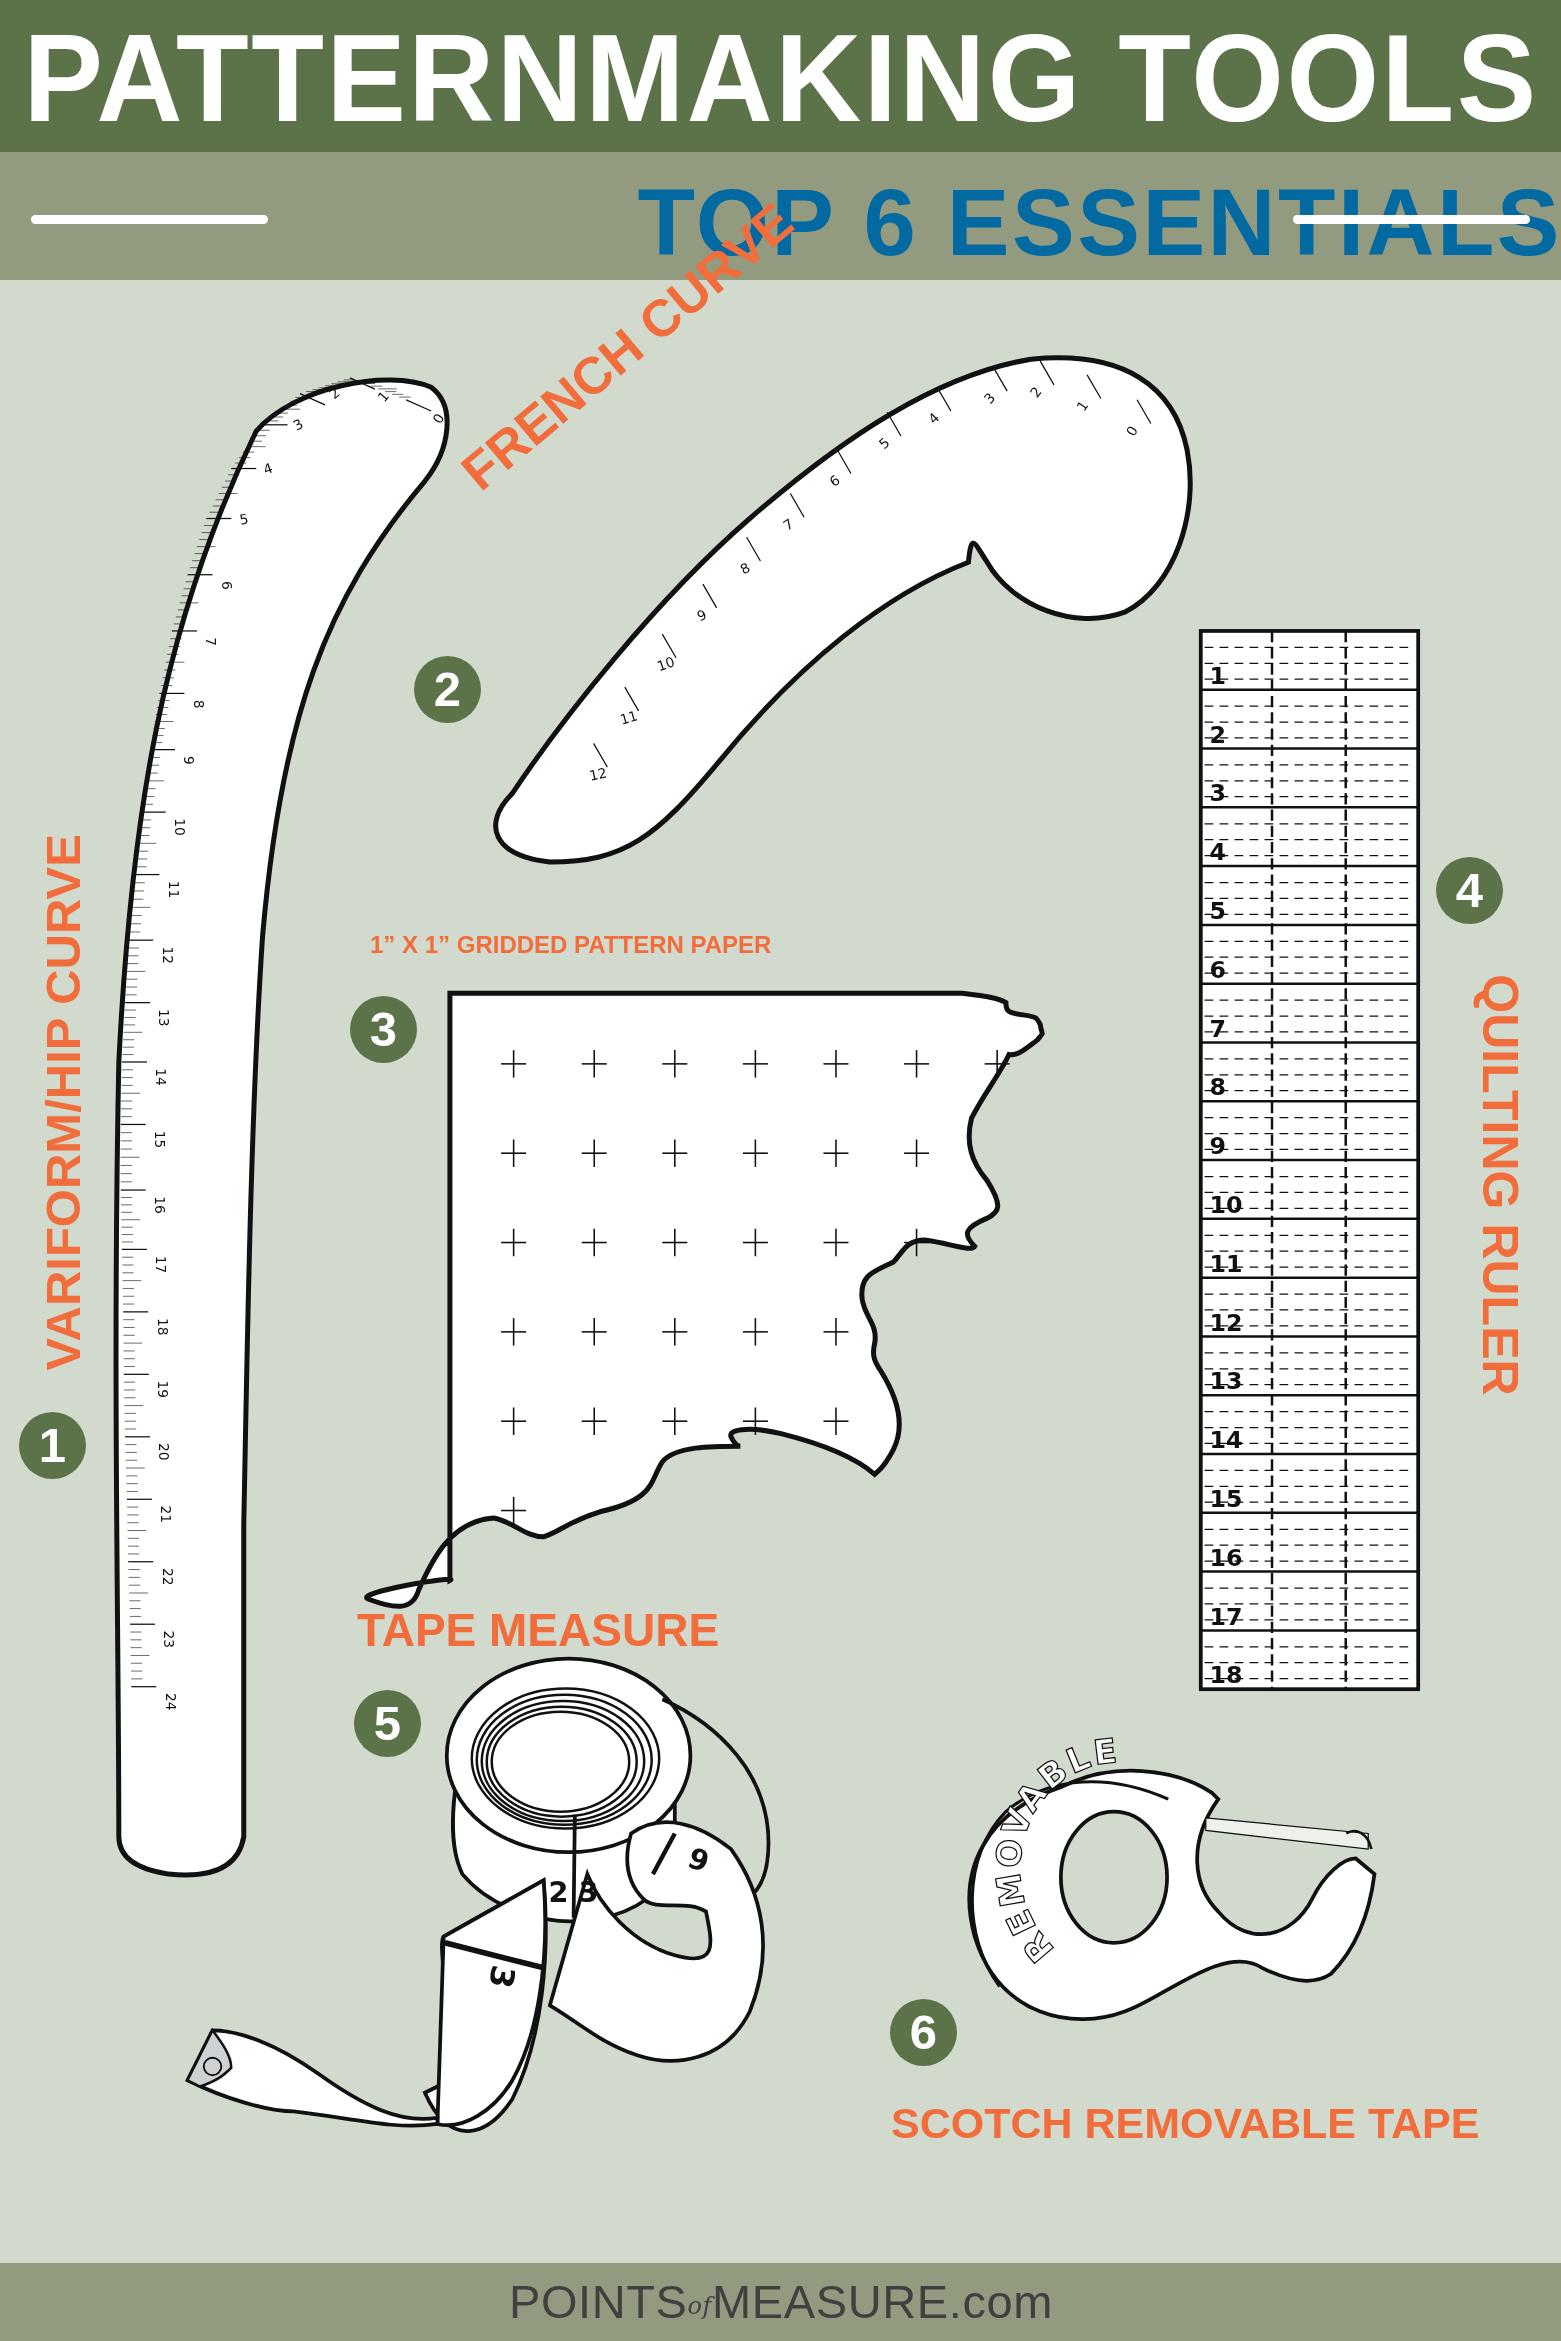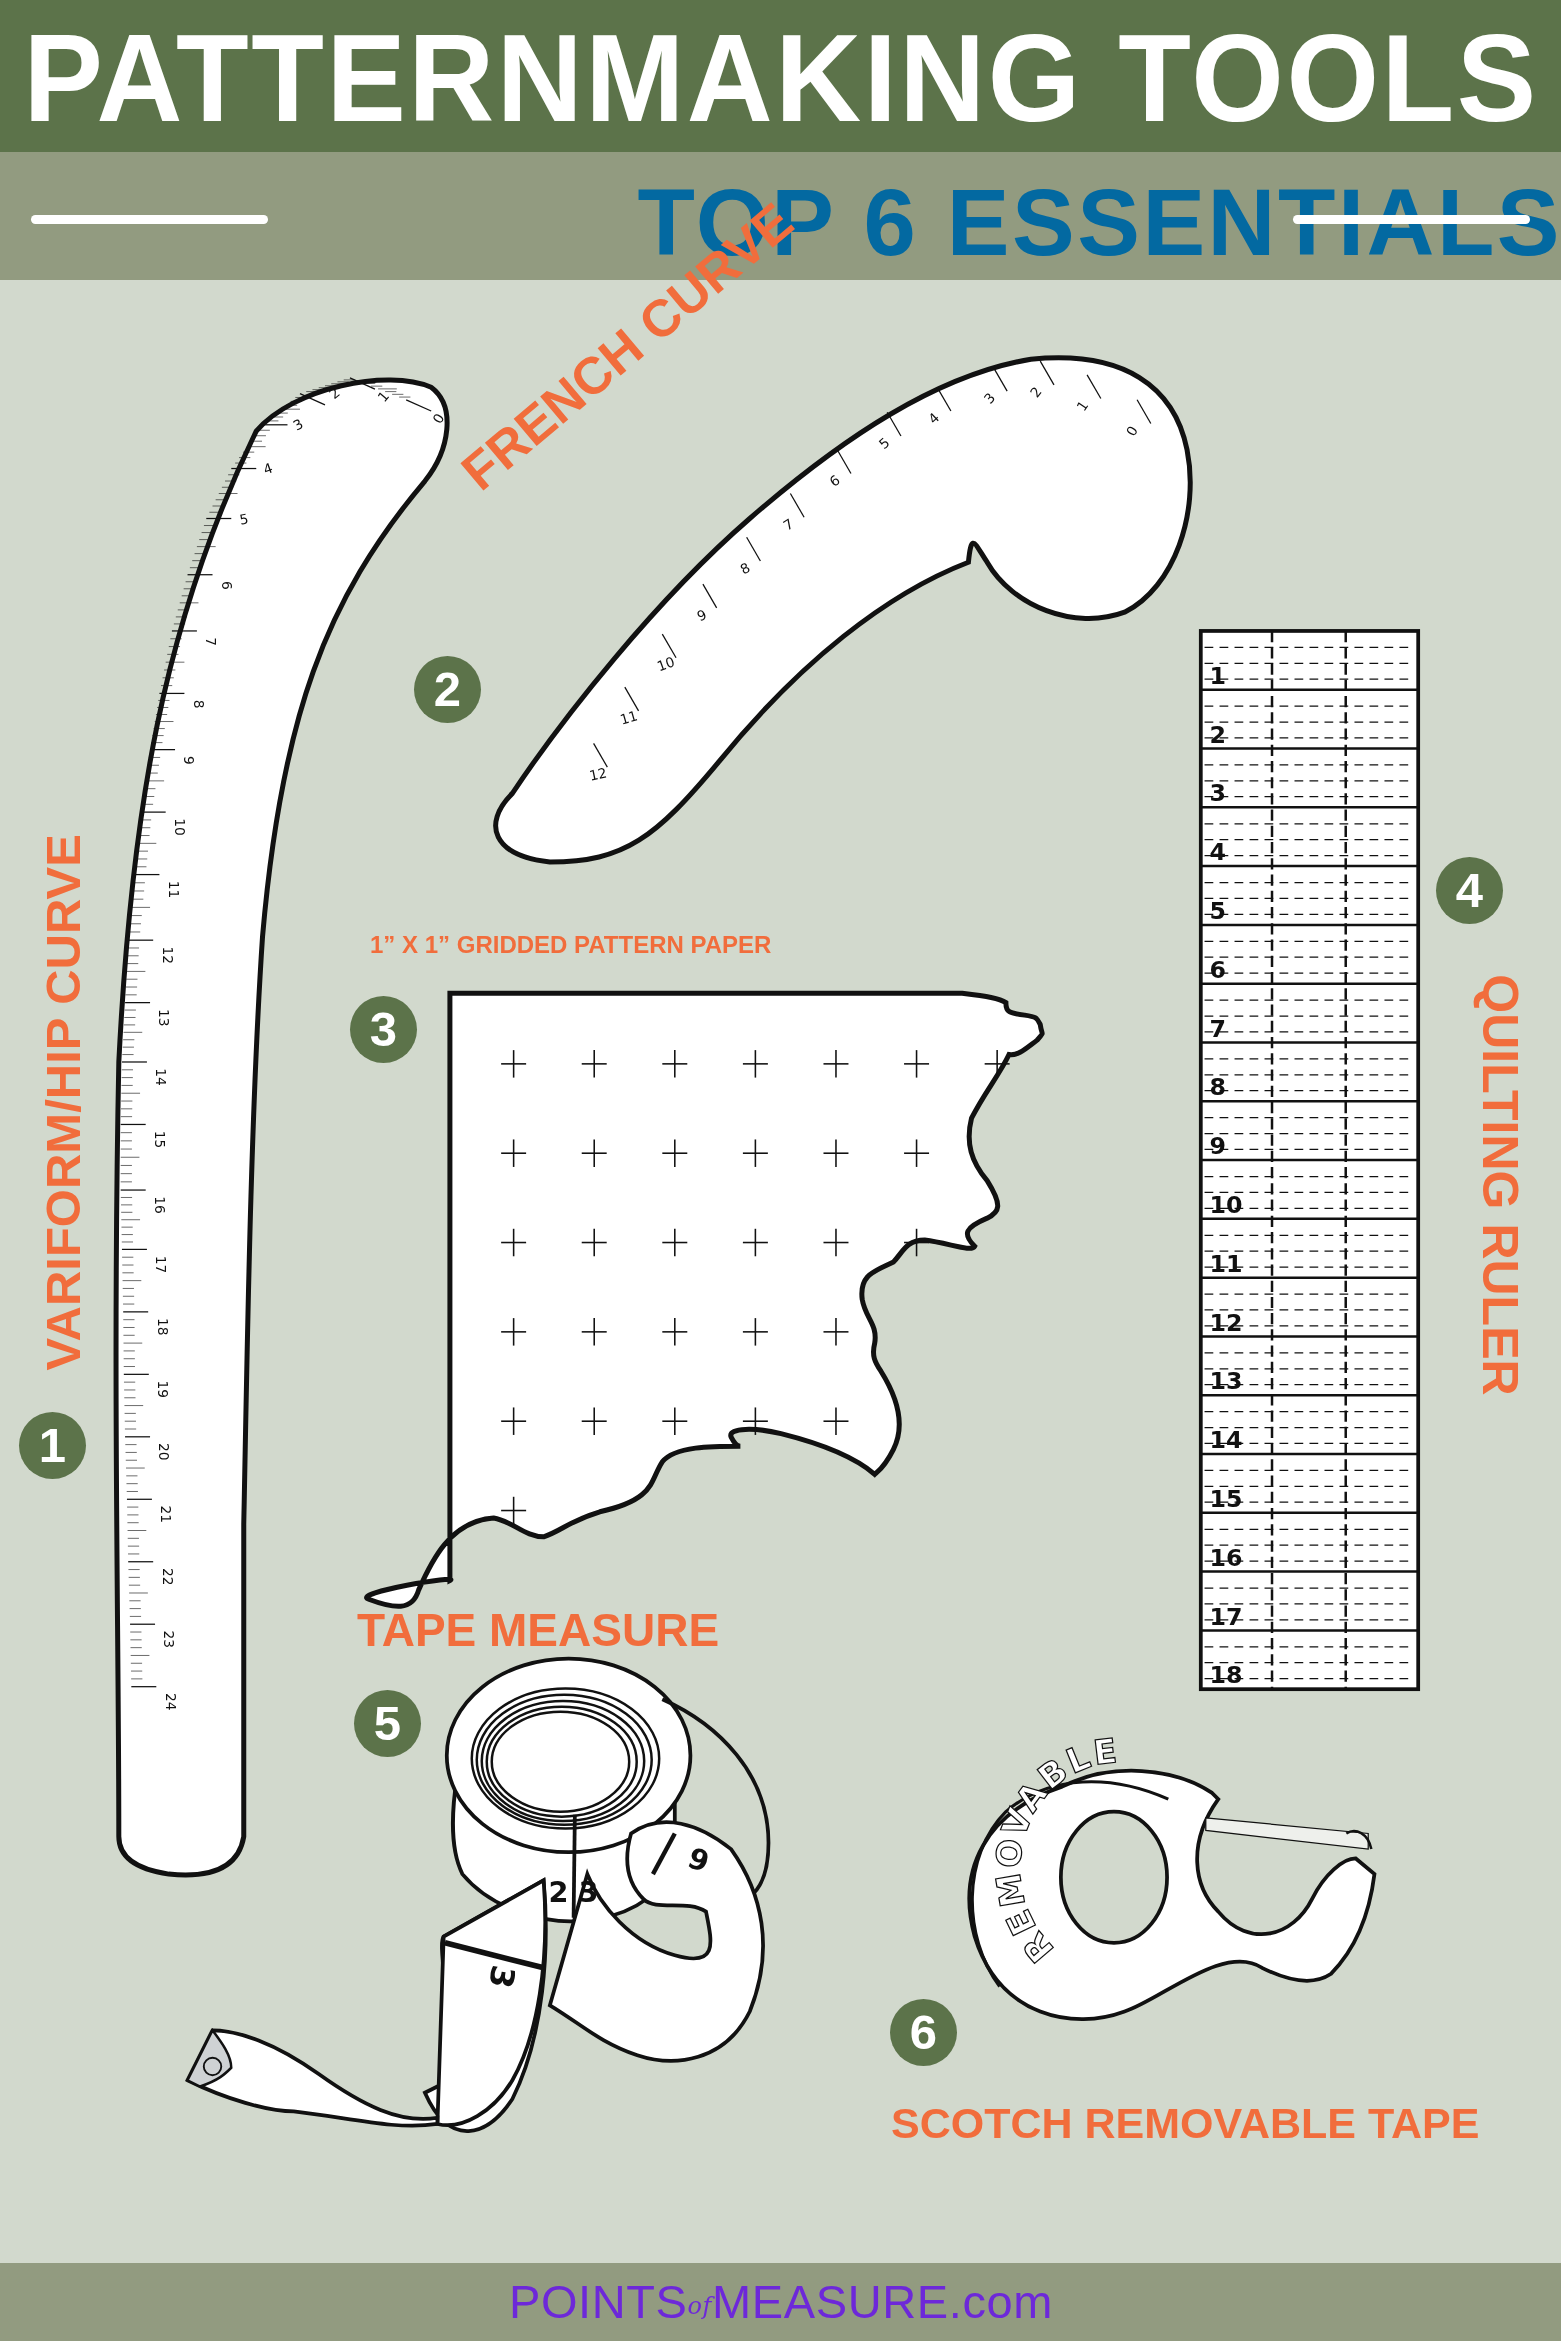--- a/index.html
+++ b/index.html
@@ -3,21 +3,21 @@
 <meta charset="utf-8">
 <style>
   html,body{margin:0;padding:0;}
   body{width:1562px;height:2342px;background:#d2d9cd;position:relative;overflow:hidden;font-family:"Liberation Sans","DejaVu Sans",sans-serif;}
   .band-top{position:absolute;left:0;top:0;width:1562px;height:152px;background:#5c734a;}
   .band-sub{position:absolute;left:0;top:152px;width:1562px;height:128px;background:#929b80;}
   .band-foot{position:absolute;left:0;top:2263px;width:1562px;height:79px;background:#929b80;}
   .title{position:absolute;left:0;top:17.5px;width:1562px;text-align:center;color:#fff;font-weight:bold;font-size:119px;line-height:119px;letter-spacing:2.5px;transform:scaleY(1.05);}
   .subtitle{position:absolute;left:0;top:176px;width:1562px;text-align:right;color:#0369a1;font-weight:bold;font-size:94px;line-height:94px;letter-spacing:2.5px;}
   .rule{position:absolute;height:8.7px;background:#fff;border-radius:4.4px;top:215px;}
-  .footer{position:absolute;left:0;top:2274px;width:1562px;text-align:center;color:#6d28d9;font-size:47px;line-height:56px;letter-spacing:0.6px;}
+  .footer{position:absolute;left:0;top:2274px;width:1562px;text-align:center;color:#404040;font-size:47px;line-height:56px;letter-spacing:0.6px;}
   .footer .of{font-family:"DejaVu Serif",serif;font-style:italic;font-size:24px;vertical-align:middle;}
   .badge{position:absolute;width:67px;height:67px;border-radius:50%;background:#5c734a;color:#fff;font-weight:bold;font-size:49px;line-height:67px;text-align:center;}
   .lbl{position:absolute;color:#f16d3c;font-weight:bold;white-space:nowrap;}
   svg.art{position:absolute;left:0;top:0;}
   .q-num{font-family:"DejaVu Sans",sans-serif;font-weight:bold;font-size:38px;fill:#111;}
 </style>
 </head>
 <body>
 
 <div class="band-top"></div>

